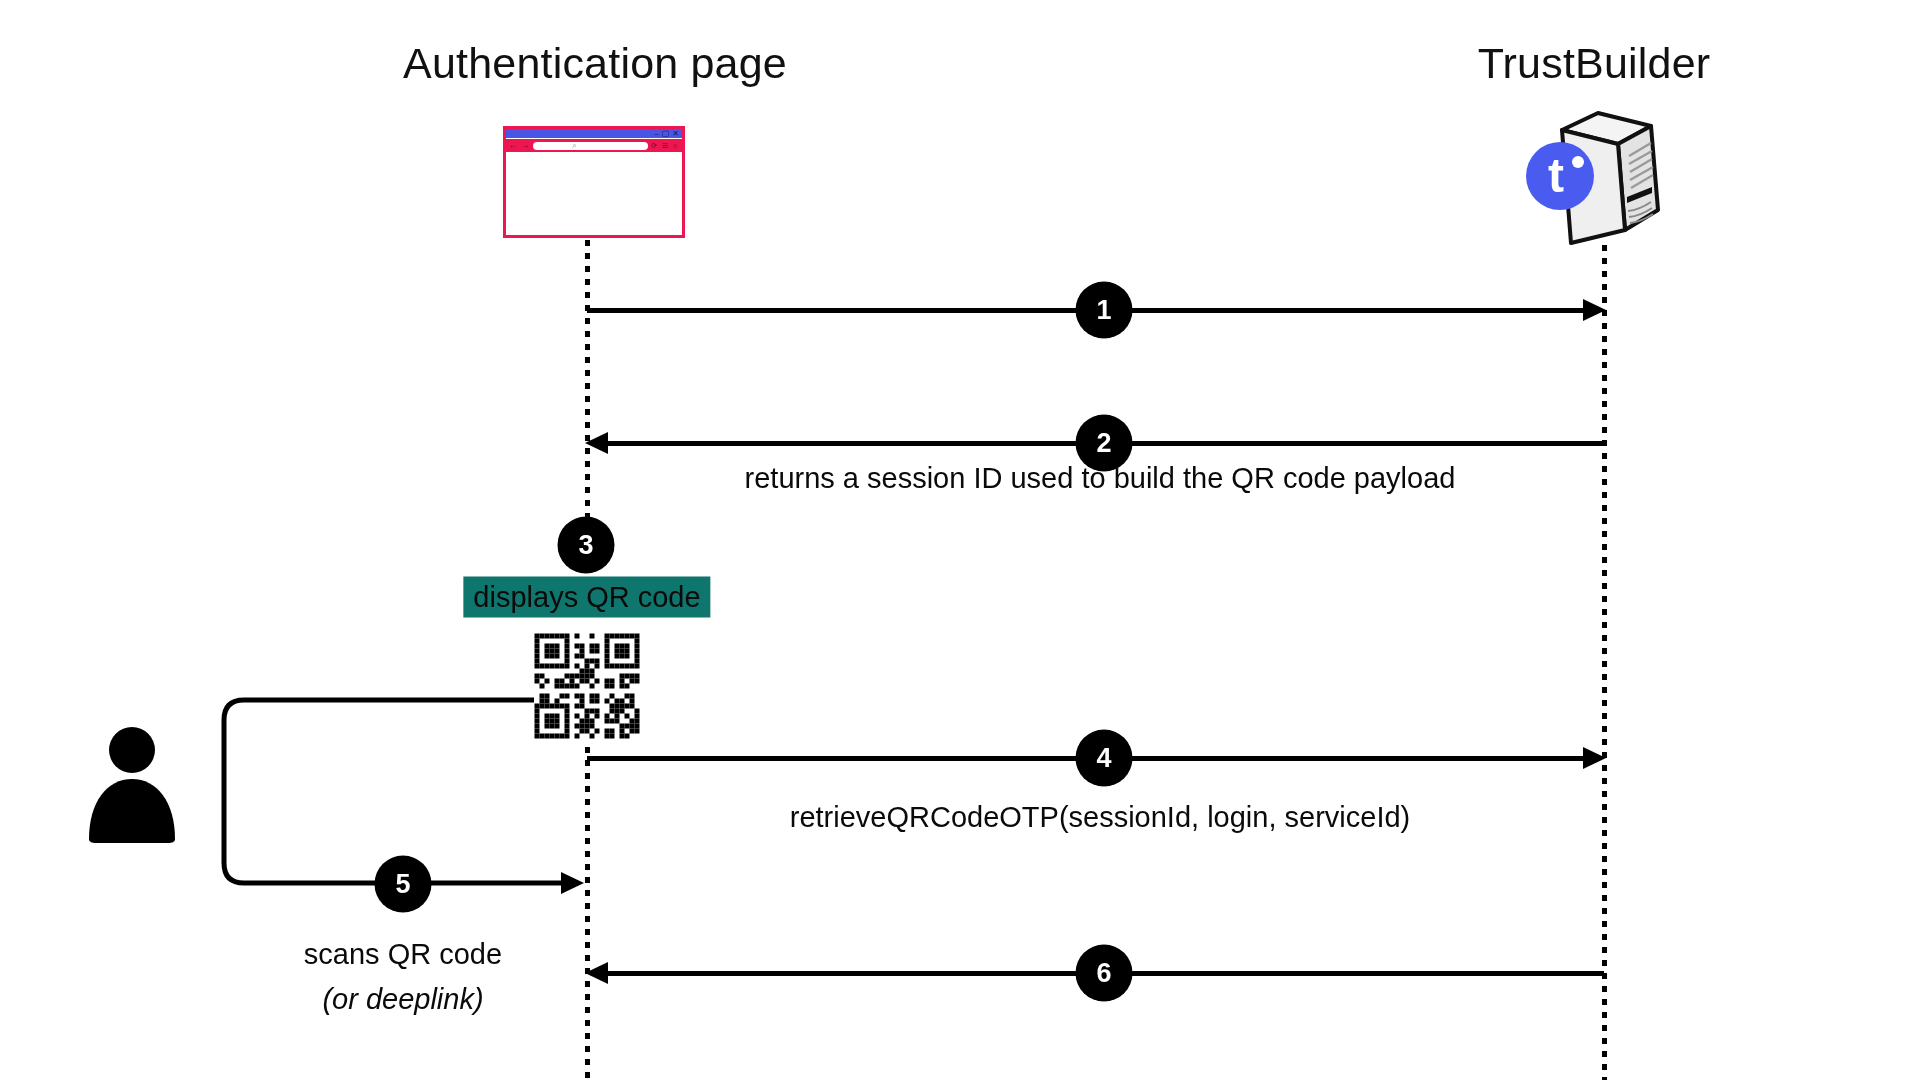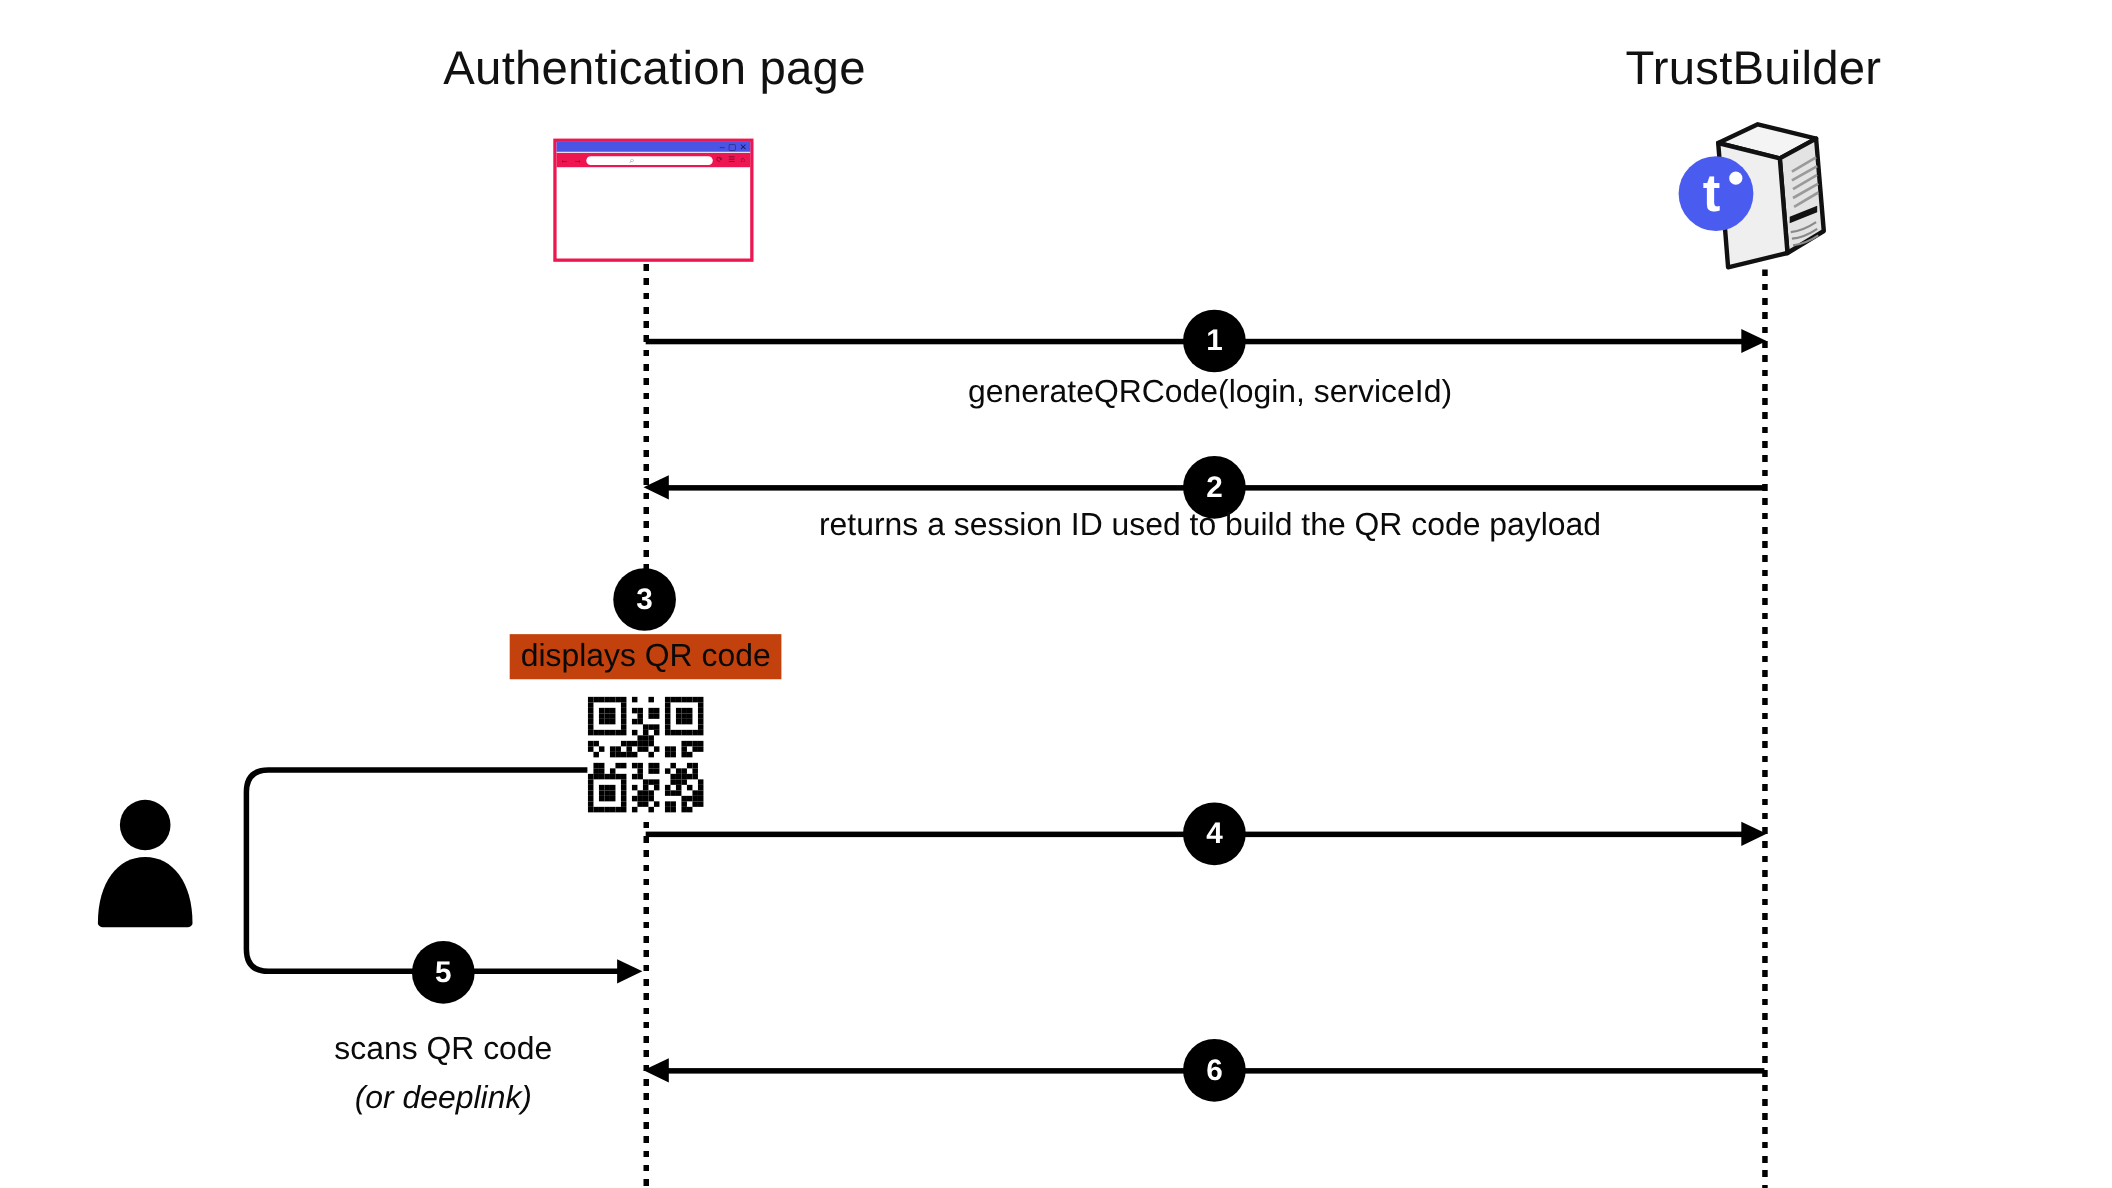--- a/index.html
+++ b/index.html
@@ -25,21 +25,21 @@
   .head-left{position:absolute;width:0;height:0;border-top:11px solid transparent;border-bottom:11px solid transparent;border-right:23px solid var(--line)}
 
   
   .num-circle{position:absolute;width:57px;height:57px;border-radius:50%;background:#000;color:#fff;
     display:flex;align-items:center;justify-content:center;font-size:27px;font-weight:700;
     transform:translate(-50%,-50%)}
 
   
   .msg-label{position:absolute;transform:translate(-50%,-50%);font-size:29px;color:#0a0a0a;white-space:nowrap}
   .msg-label.italic{font-style:italic}
-  .msg-label.on-line{background:#c2410c;padding:4px 10px}
+  .msg-label.on-line{background:#0f766e;padding:4px 10px}
 
   
   .browser-icon{position:absolute;left:503px;top:126px;width:182px;height:112px;border:3px solid var(--pink);background:#fff}
   .browser-titlebar{height:10px;background:var(--tbblue);border-bottom:1px solid #fff;display:flex;justify-content:flex-end;align-items:center;gap:3px;padding:0 3px;color:#181850;font-size:8px;line-height:8px}
   .browser-toolbar{height:13px;background:var(--pink);display:flex;align-items:center;gap:3px;padding:0 3px}
   .browser-nav{color:#5c0a26;font-size:8px;line-height:8px;letter-spacing:1px}
   .browser-addressbar{flex:1;height:8px;background:#fff;border-radius:4px;position:relative}
   .browser-addressbar .mag{position:absolute;left:34%;top:-1px;font-size:8px;line-height:9px;color:#8a8a8a}
   .browser-extras{color:#5c0a26;font-size:7px;line-height:8px;letter-spacing:1.5px}
   .wbtn{display:inline-block}
@@ -91,21 +91,20 @@
       <path d="M132,123 Q143,122 155,114"></path>
     </g>
     <circle cx="62" cy="76" r="34" fill="var(--badge)"></circle>
     <text x="58" y="92" font-size="48" font-weight="700" fill="#fff" text-anchor="middle" font-family="Liberation Sans, sans-serif">t</text>
     <circle cx="80" cy="62" r="6" fill="#fff"></circle>
   </svg>
 
   <div class="arrow-line" style="left:587px;top:308px;width:1000px"></div>
   <div class="head-right" style="left:1583px;top:299px"></div>
   <div class="num-circle" style="left:1104px;top:310px">1</div>
-  <div class="msg-label" style="left:1100px;top:357px">generateQRCode(login, serviceId)</div>
 
   <div class="arrow-line" style="left:607px;top:441px;width:997px"></div>
   <div class="head-left" style="left:585px;top:432px"></div>
   <div class="num-circle" style="left:1104px;top:443px">2</div>
   <div class="msg-label" style="left:1100px;top:478px">returns a session ID used to build the QR code payload</div>
 
   <div class="num-circle" style="left:586px;top:545px">3</div>
   <div class="msg-label on-line" style="left:587px;top:597px">displays QR code</div>
 
   <svg style="left:532px;top:631px" width="110" height="110" viewBox="0 0 110 110">
@@ -350,18 +349,19 @@
     <path d="M334,20 H44 Q24,20 24,40 V183 Q24,203 44,203 H363" fill="none" stroke="#000" stroke-width="5"></path>
     <polygon points="361,192 361,214 384,203" fill="#000"></polygon>
   </svg>
   <div class="num-circle" style="left:403px;top:884px">5</div>
   <div class="msg-label" style="left:403px;top:954px">scans QR code</div>
   <div class="msg-label italic" style="left:403px;top:999px">(or deeplink)</div>
 
   <div class="arrow-line" style="left:587px;top:756px;width:1000px"></div>
   <div class="head-right" style="left:1583px;top:747px"></div>
   <div class="num-circle" style="left:1104px;top:758px">4</div>
+  <div class="msg-label" style="left:1100px;top:817px">retrieveQRCodeOTP(sessionId, login, serviceId)</div>
 
   <div class="arrow-line" style="left:607px;top:971px;width:997px"></div>
   <div class="head-left" style="left:585px;top:962px"></div>
   <div class="num-circle" style="left:1104px;top:973px">6</div>
 
 </div>
 
 </body></html>

